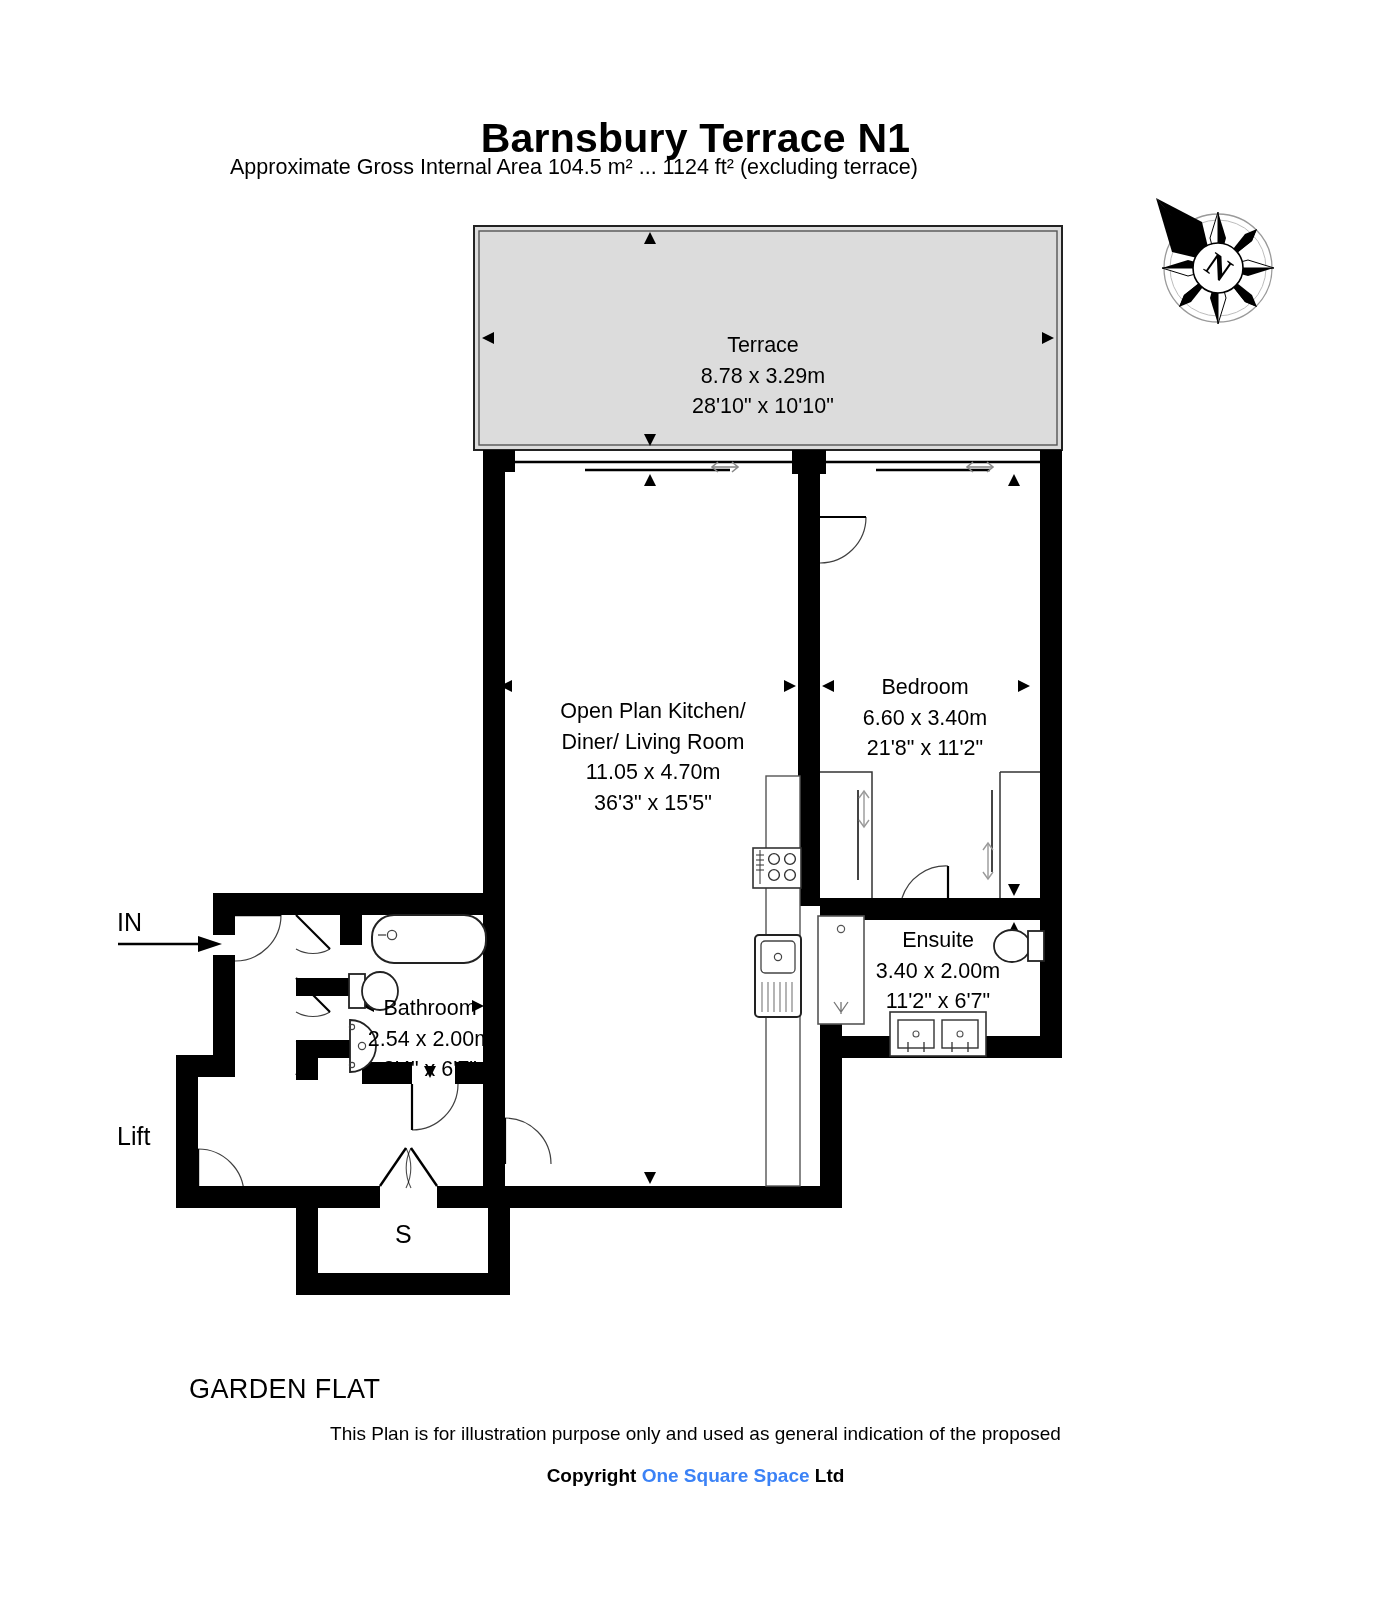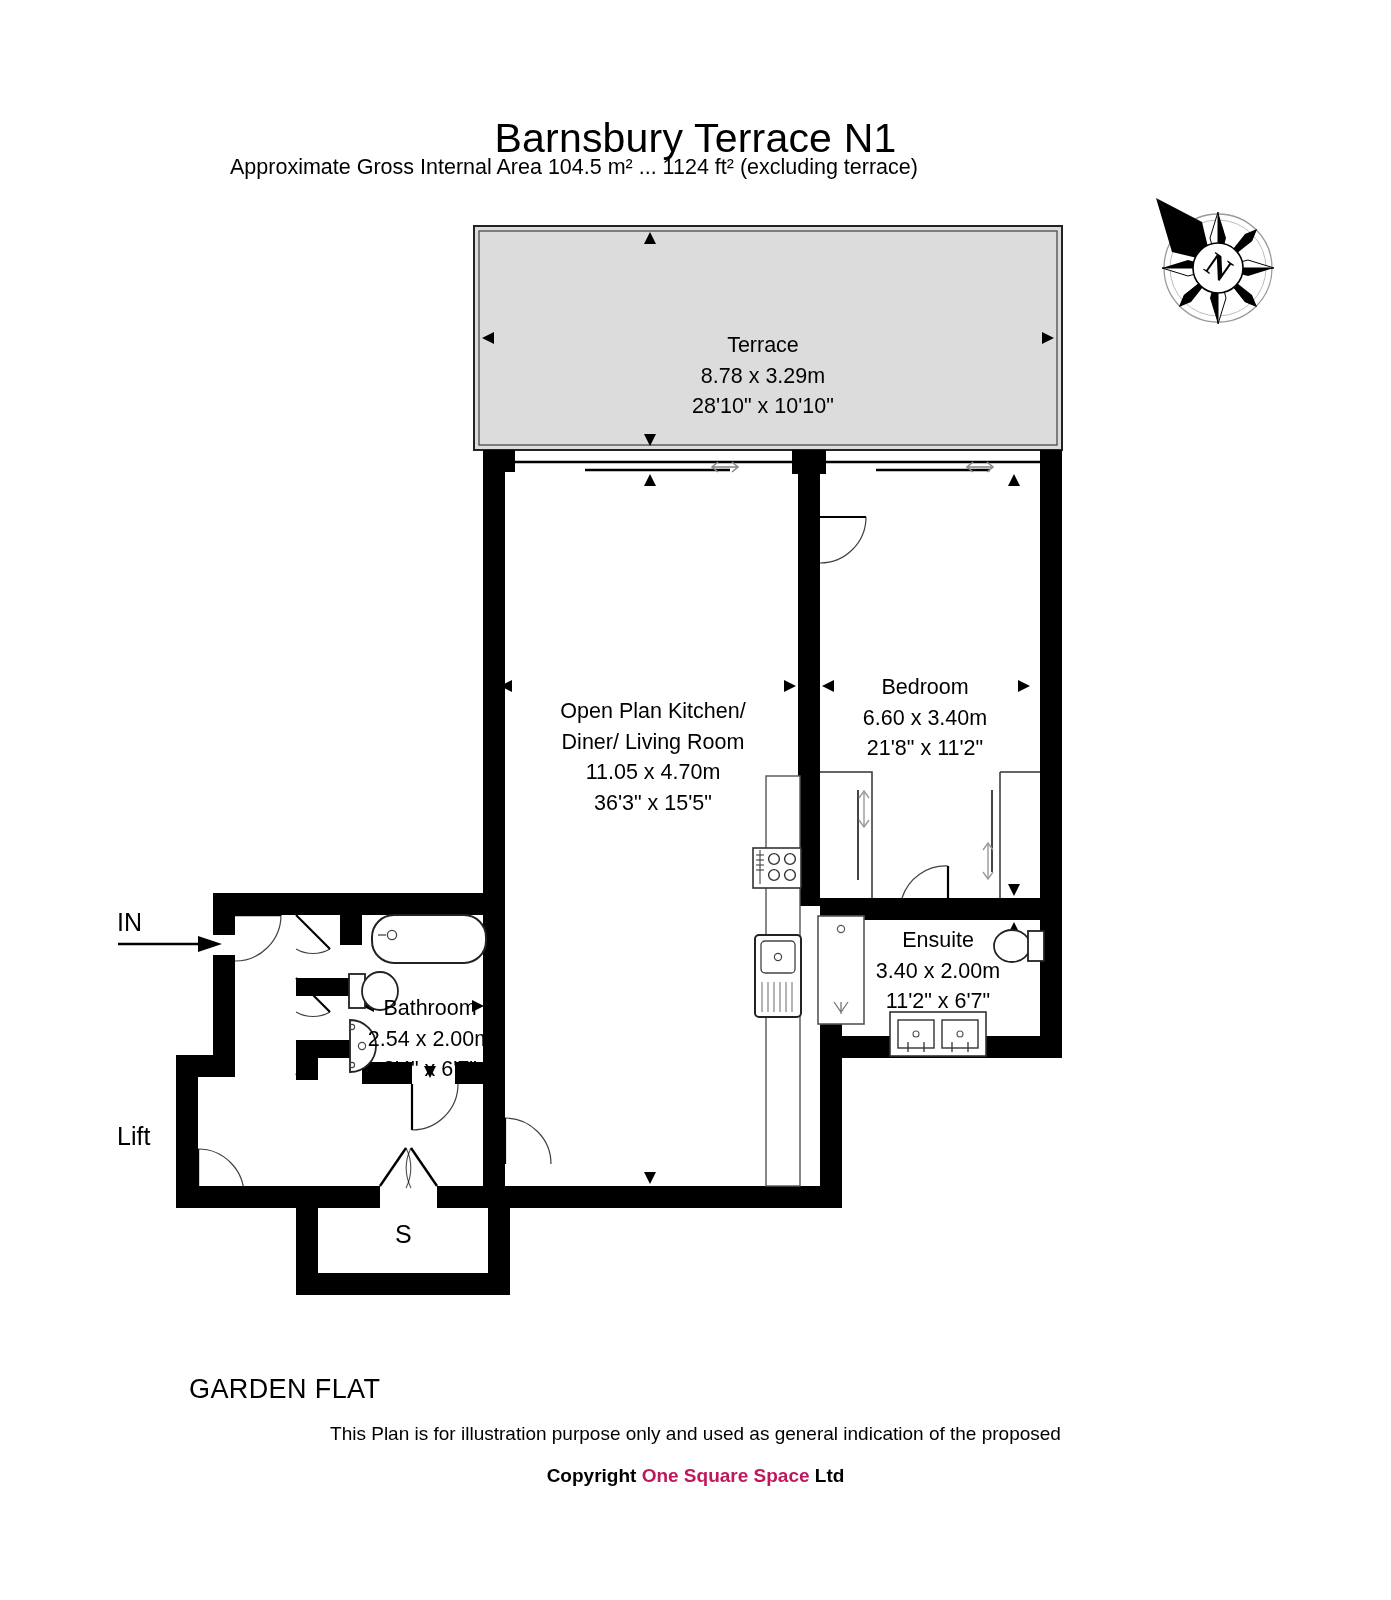--- a/index.html
+++ b/index.html
@@ -1,39 +1,39 @@
 <!DOCTYPE html>
 <html><head>
 <meta charset="utf-8">
 <style>
   html,body{margin:0;padding:0;background:#fff;}
   body{width:1391px;height:1600px;position:relative;
        font-family:"Liberation Sans","DejaVu Sans",sans-serif;color:#000;
        overflow:hidden;}
 
   .title{position:absolute;left:0;top:88px;width:1391px;text-align:center;
-         font-size:41px;font-weight:normal;letter-spacing:.2px;}
+         font-size:41px;font-weight:bold;letter-spacing:.2px;}
   .subtitle{position:absolute;left:0;top:155px;width:1148px;text-align:center;
             font-size:21.5px;}
 
   #plan{position:absolute;left:0;top:0;width:1391px;height:1600px;}
 
   .roomlabel{position:absolute;text-align:center;font-size:21.5px;line-height:1.42;
              white-space:nowrap;}
   .roomlabel .ln{display:block;}
 
   .tag{position:absolute;font-size:25px;font-weight:400;}
 
   .gardenflat{position:absolute;left:165px;top:1374px;font-size:27px;
               letter-spacing:.4px;margin-left:24px;}
   .disclaimer{position:absolute;left:0;top:1420px;width:1391px;text-align:center;
               font-size:19px;line-height:1.45;}
   .copy{position:absolute;left:0;top:1465px;width:1391px;text-align:center;
         font-size:19px;font-weight:bold;}
-  .copy .brand{color:#be185d;}
+  .copy .brand{color:#3b82f6;}
 </style>
 </head>
 <body>
 
 <h1 class="title">Barnsbury Terrace N1</h1>
 <div class="subtitle">Approximate Gross Internal Area 104.5 m² ... 1124 ft² (excluding terrace)</div>
 
 <svg id="plan" viewBox="0 0 1391 1600">
 
   <g>

